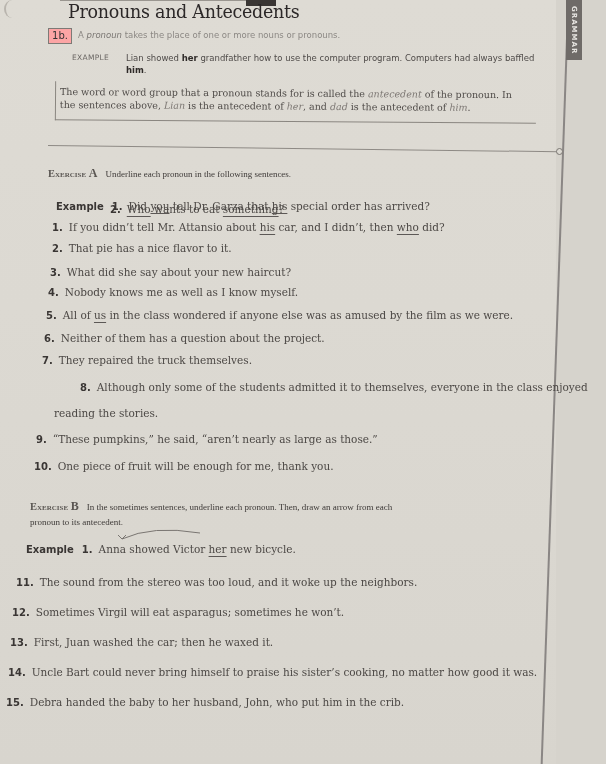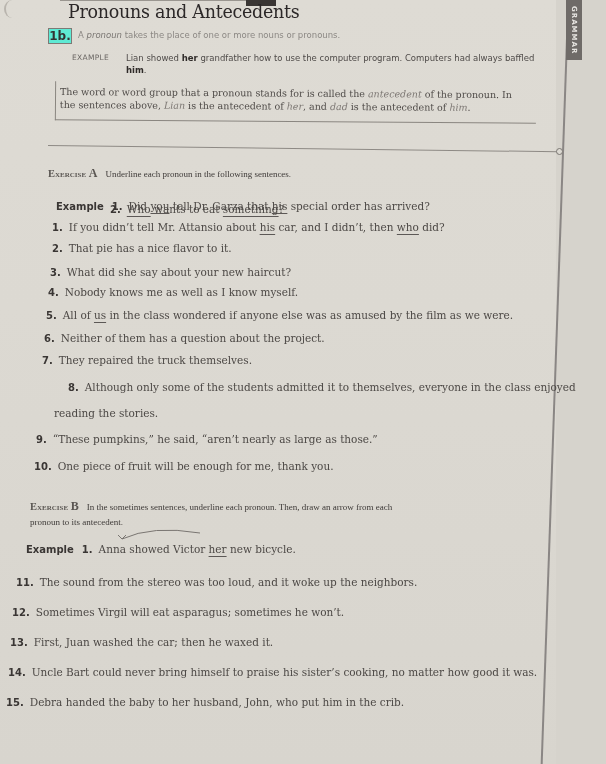--- a/index.html
+++ b/index.html
@@ -36,22 +36,22 @@
       position: absolute; left: 246px; top: 0; width: 30px; height: 6px; background: #3a3634;
     }
     .title {
       position: absolute; left: 68px; top: 0px;
       font-family: "DejaVu Serif", serif; font-size: 19px; font-weight: normal;
       color: #2c2828; letter-spacing: -0.3px;
       transform: scaleX(0.92); transform-origin: left;
     }
     .rule-box {
       position: absolute; left: 48px; top: 28px; width: 22px; height: 14px;
-      border: 1px solid #7d7a76; background: #5eead4;
-      font-family: "DejaVu Sans", sans-serif; font-weight: bold; font-size: 12px;
+      border: 1px solid #7d7a76; background: #fca5a5;
+      font-family: "DejaVu Sans", sans-serif; font-weight: normal; font-size: 10px;
       color: #333; text-align: center; line-height: 14px;
     }
     .rule-text {
       position: absolute; left: 78px; top: 30px;
       font-family: "DejaVu Sans", sans-serif; font-size: 8.5px; color: #8c8884;
     }
     .rule-text .em { font-style: italic; font-weight: normal; color: #7a7672; }
     .example-label {
       position: absolute; left: 72px; top: 53px;
       font-family: "DejaVu Sans", sans-serif; font-size: 7.5px; color: #6b6764; letter-spacing: 0.3px;
@@ -162,21 +162,21 @@
 </div>
 <div class="line" style="left:46px; top:309px;">
   <span class="num">5.</span><span>All of </span><span class="u">us</span><span> in the class wondered if anyone else was as amused by the film as we were.</span>
 </div>
 <div class="line" style="left:44px; top:332px;">
   <span class="num">6.</span><span>Neither of them has a question about the project.</span>
 </div>
 <div class="line" style="left:42px; top:354px;">
   <span class="num">7.</span><span>They repaired the truck themselves.</span>
 </div>
-<div class="line" style="left:44px; top:381px;padding-left:24px;">
+<div class="line" style="left:56px; top:381px;padding-left:24px;">
   <span class="num">8.</span><span>Although only some of the students admitted it to themselves, everyone in the class enjoyed</span>
 </div>
 <div class="line" style="left:54px; top:407px;">reading the stories.</div>
 <div class="line" style="left:36px; top:433px;text-align:center;">
   <span class="num">9.</span><span>“These pumpkins,” he said, “aren’t nearly as large as those.”</span>
 </div>
 <div class="line" style="left:34px; top:460px;">
   <span class="num">10.</span><span>One piece of fruit will be enough for me, thank you.</span>
 </div>
 

